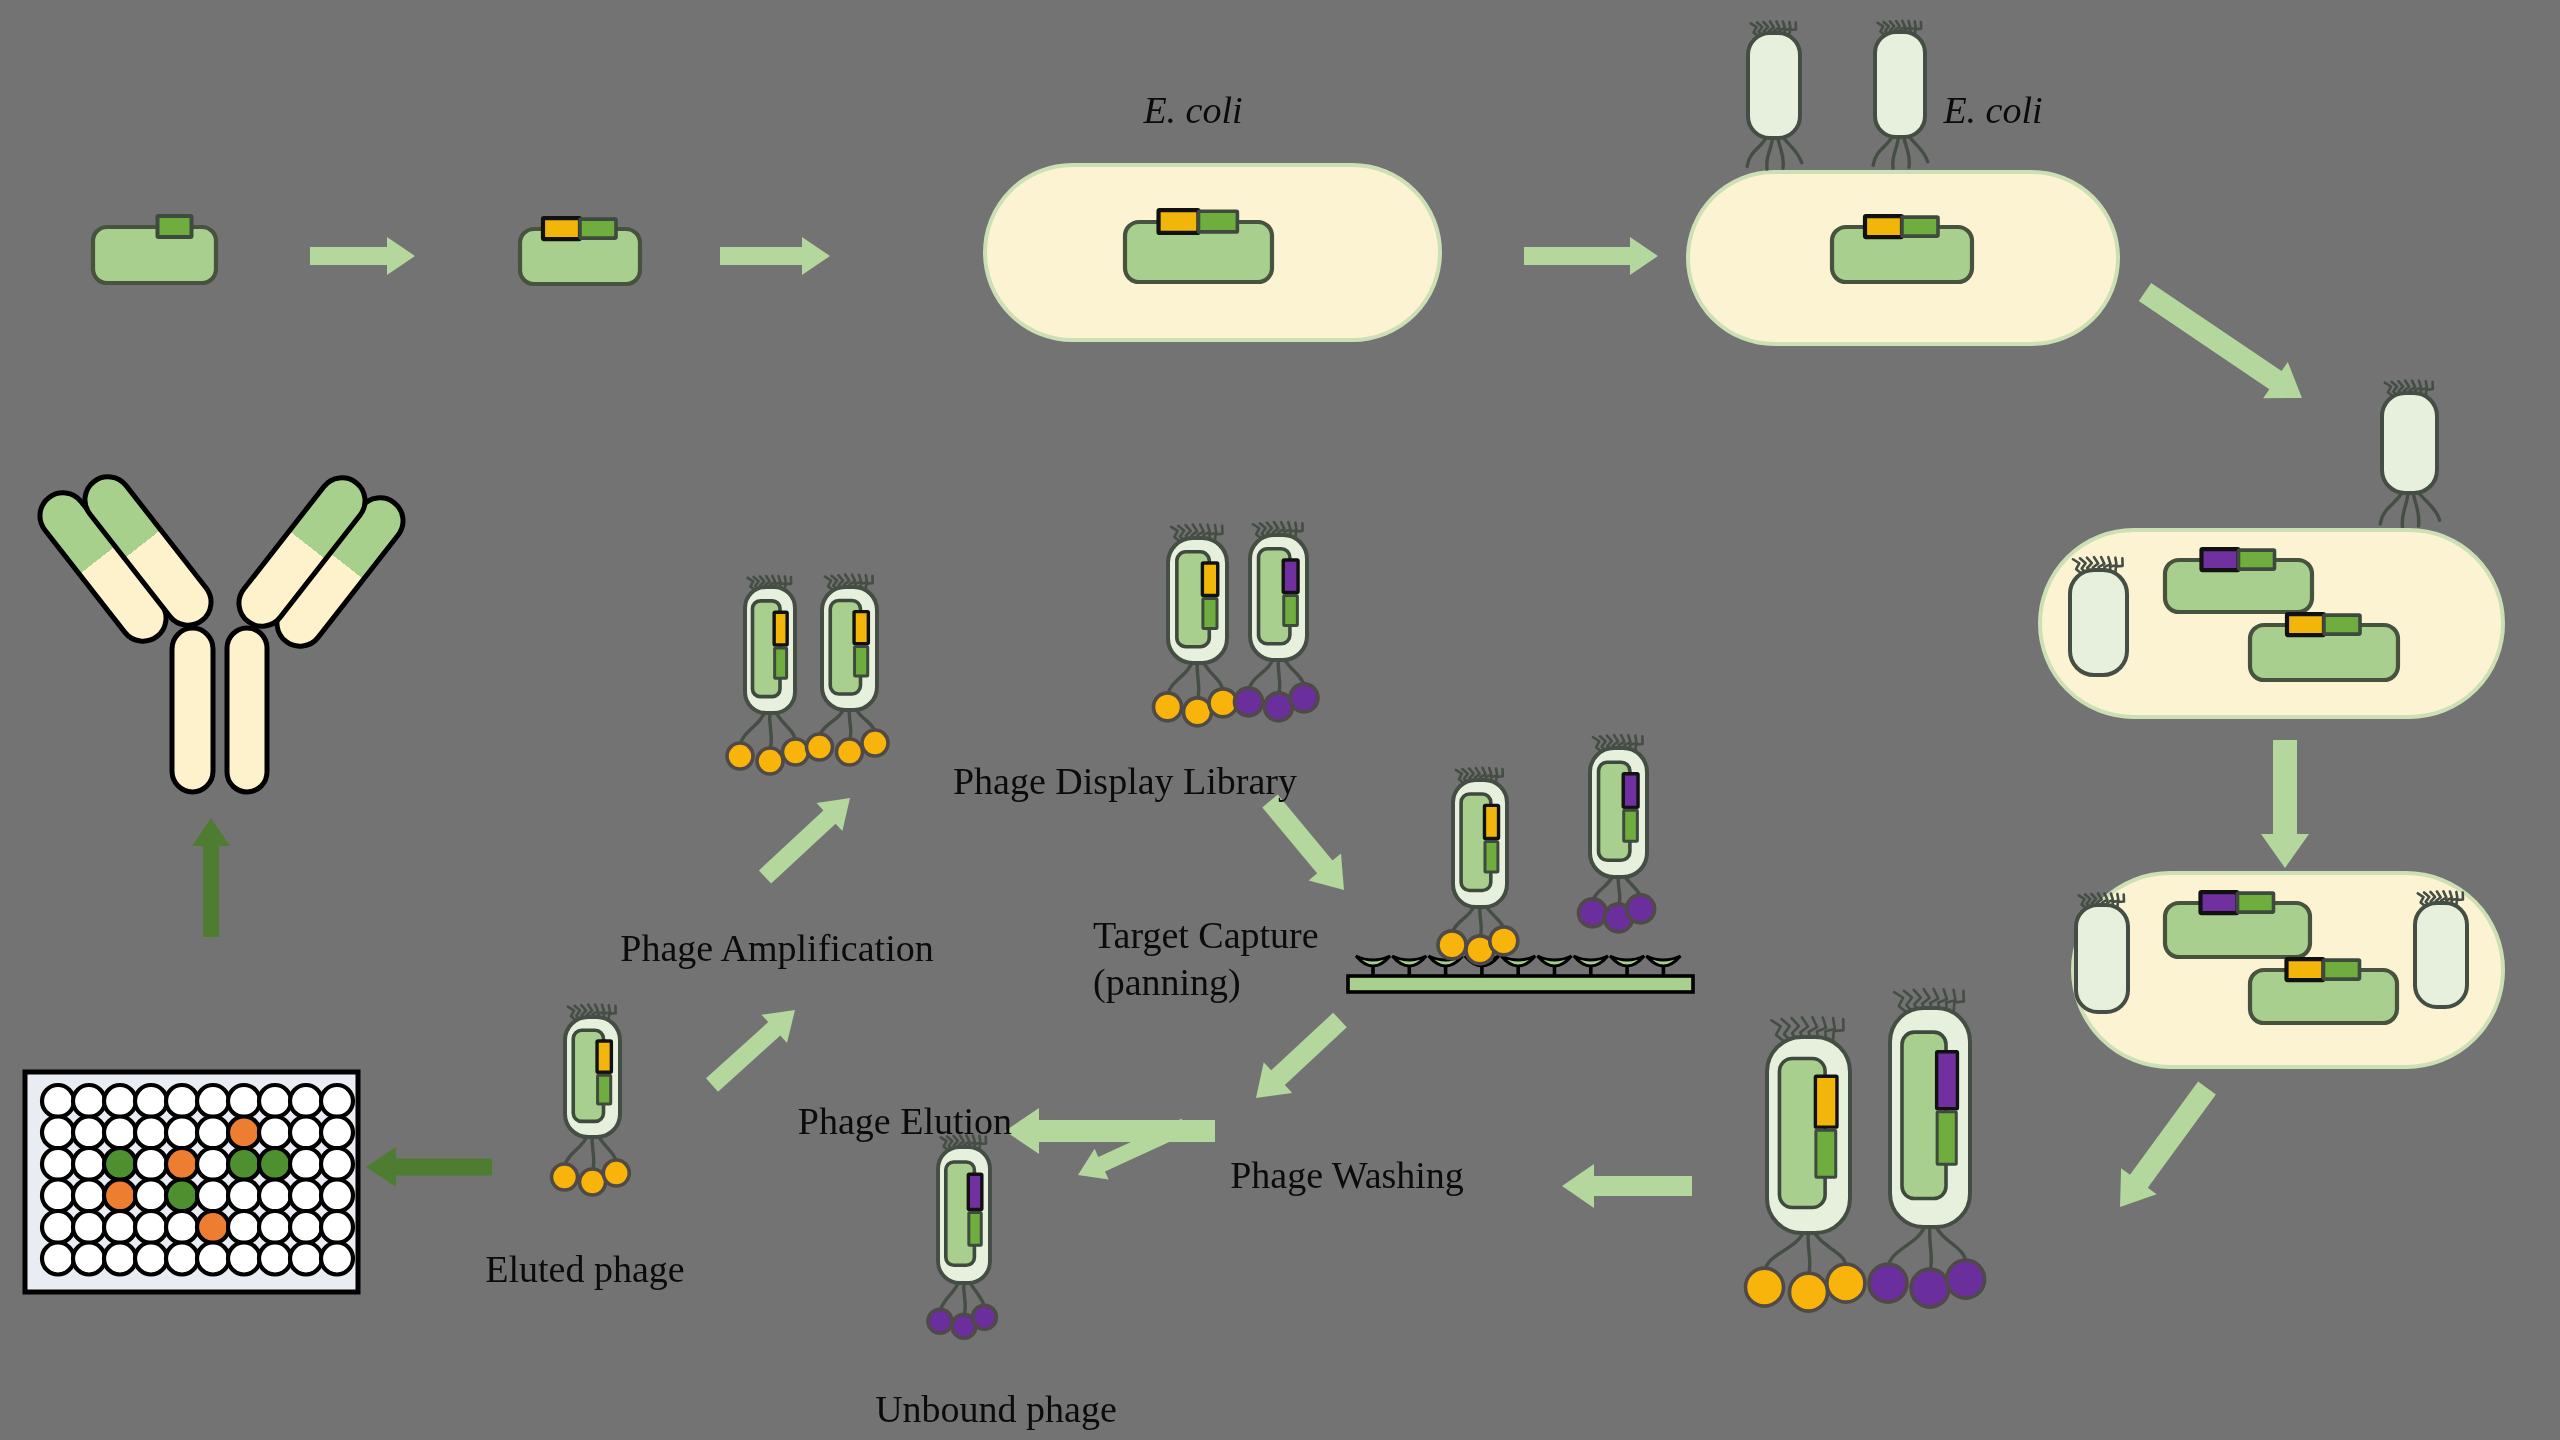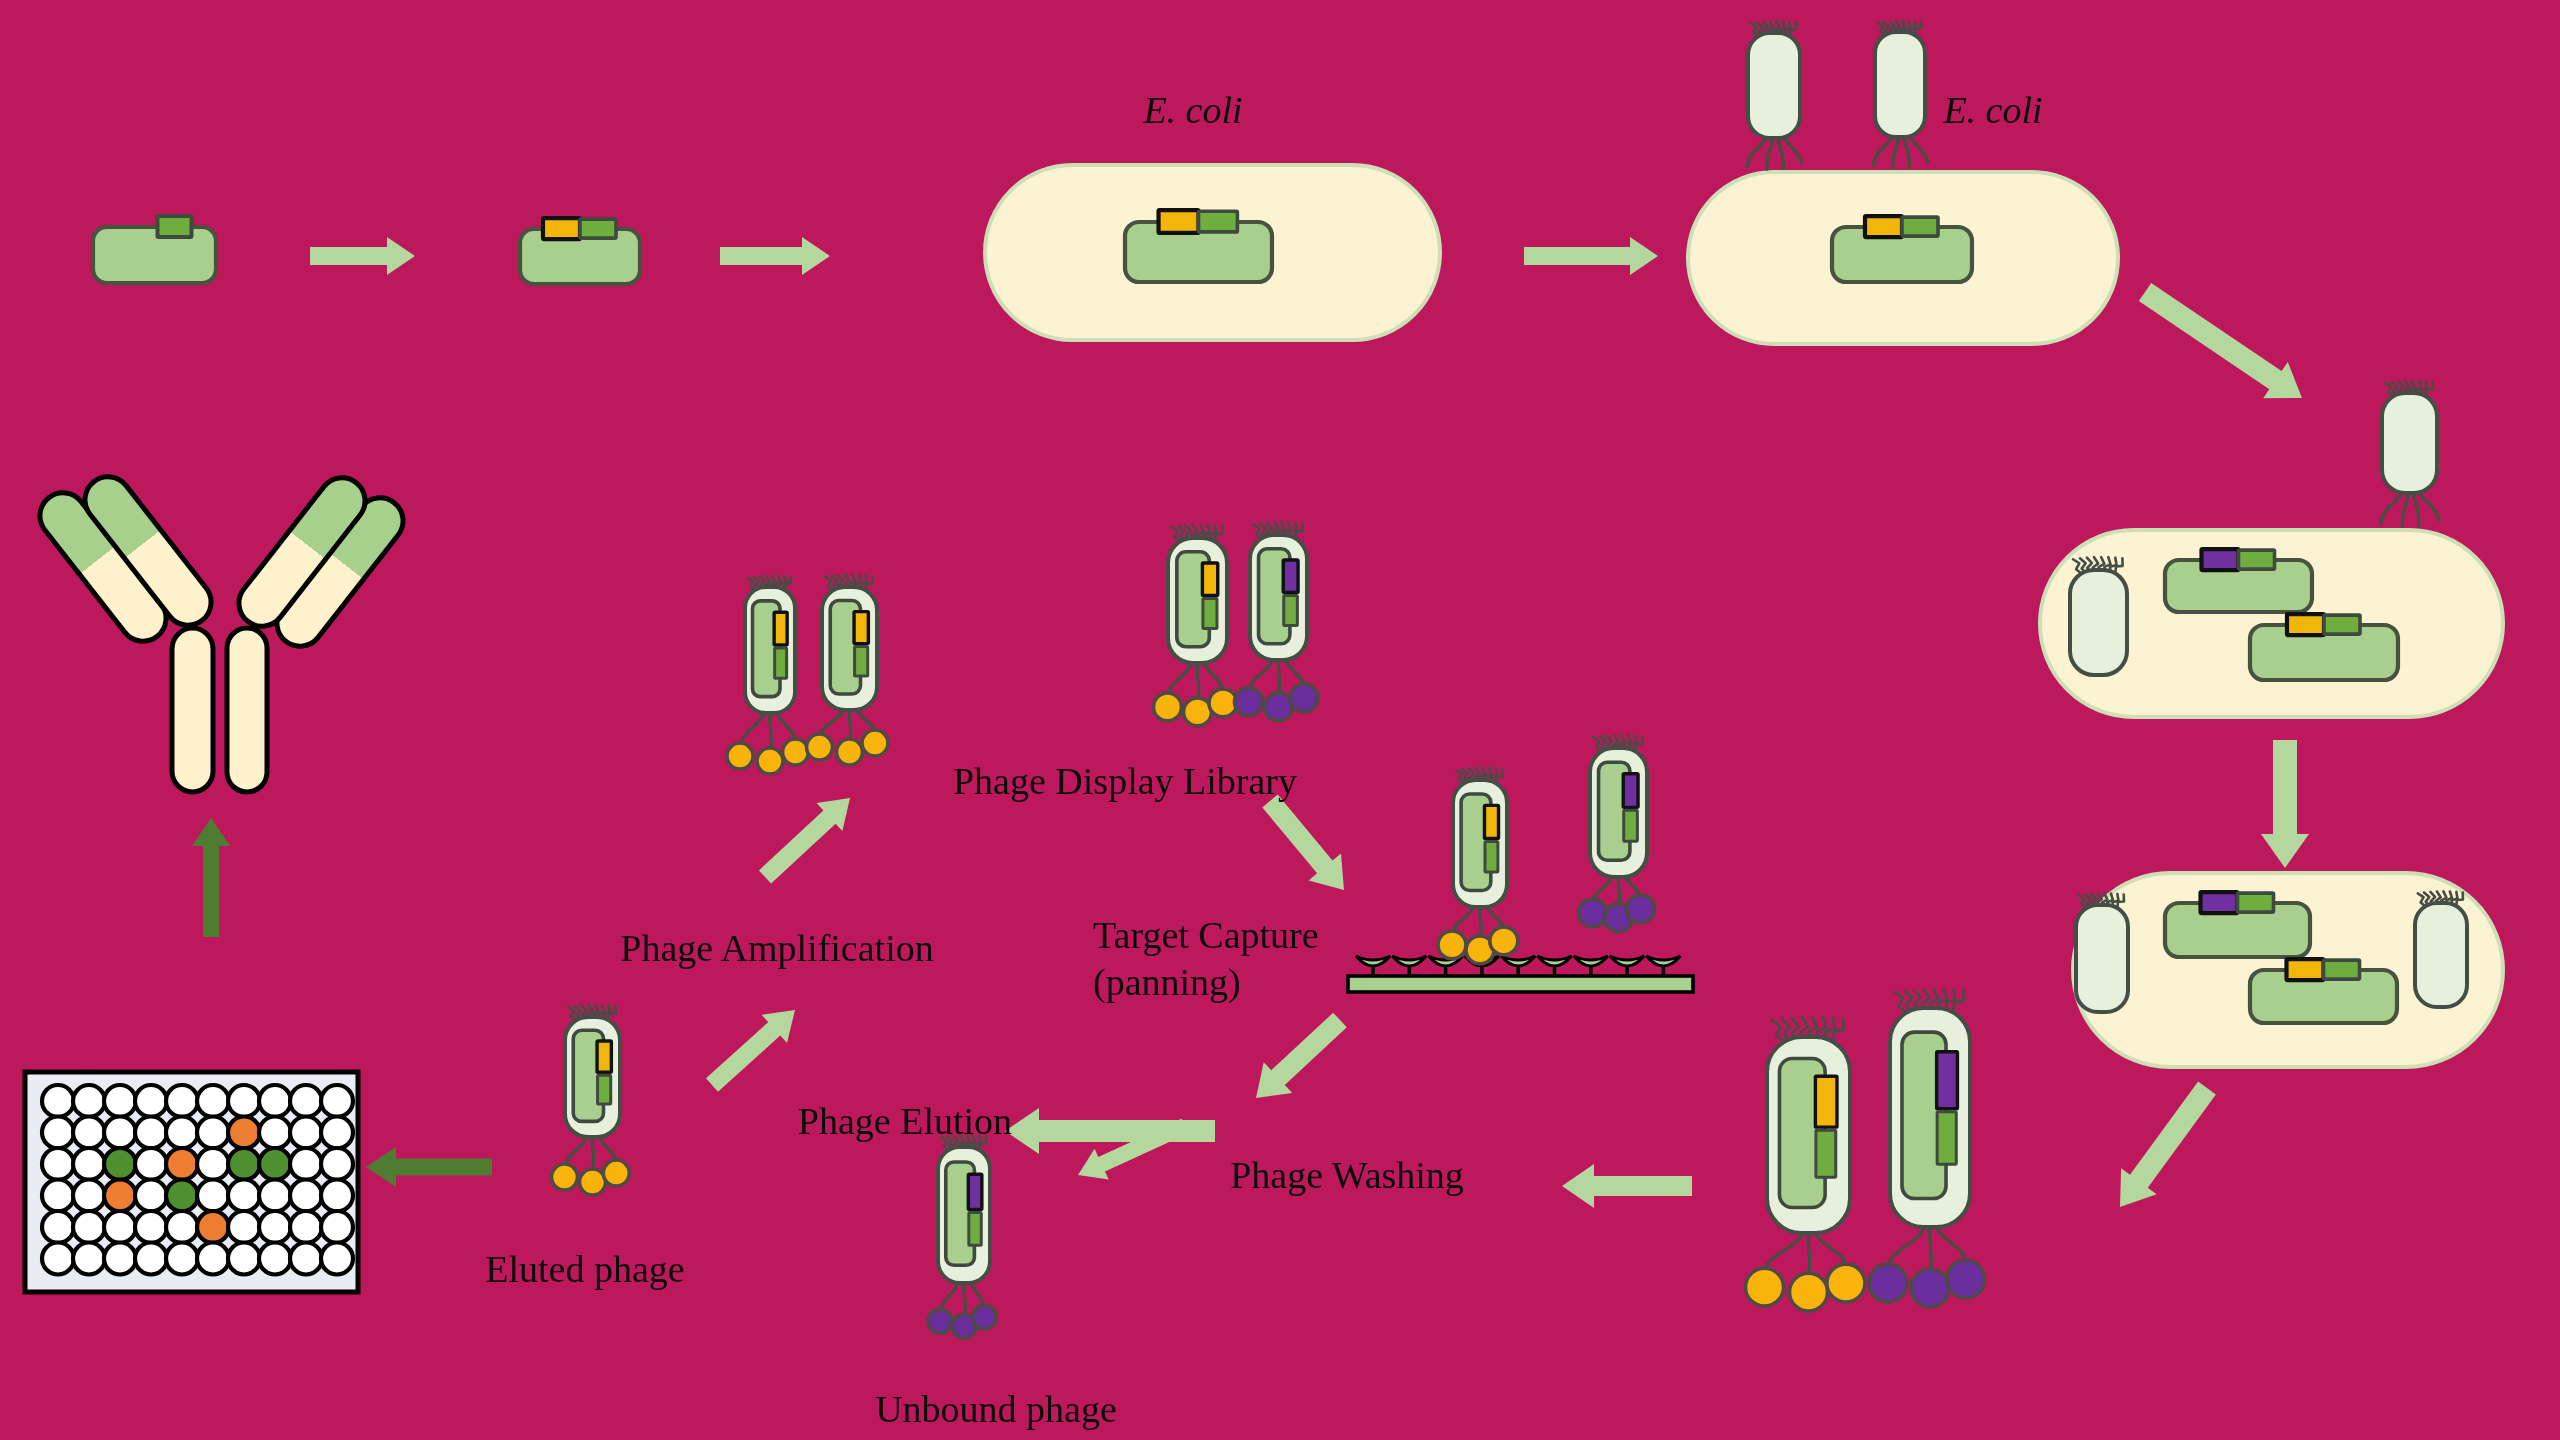--- a/index.html
+++ b/index.html
@@ -1,16 +1,16 @@
 <!DOCTYPE html>
 <html><head>
 <meta charset="utf-8">
 <style>
   html,body{margin:0;padding:0;background:#ffffff;}
-  .stage{position:relative;width:2560px;height:1440px;background:#be185d;overflow:hidden;}
+  .stage{position:relative;width:2560px;height:1440px;background:#737373;overflow:hidden;}
   svg{display:block;}
   text.label{font-family:"Liberation Serif",serif;font-size:38px;fill:#0b0b0b;}
   text.label.italic{font-style:italic;}
 </style>
 </head>
 <body>
 
 <div class="stage">
 <svg id="diagram" width="2560" height="1440" viewBox="0 0 2560 1440">
   <defs id="defs">

